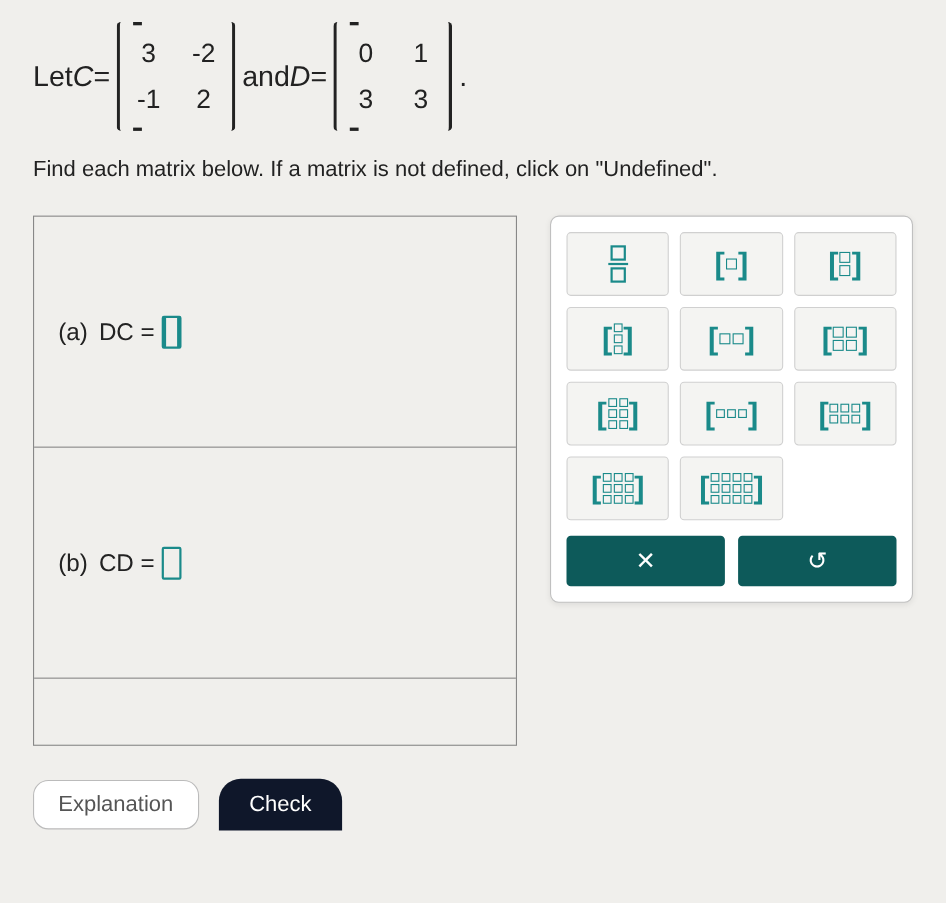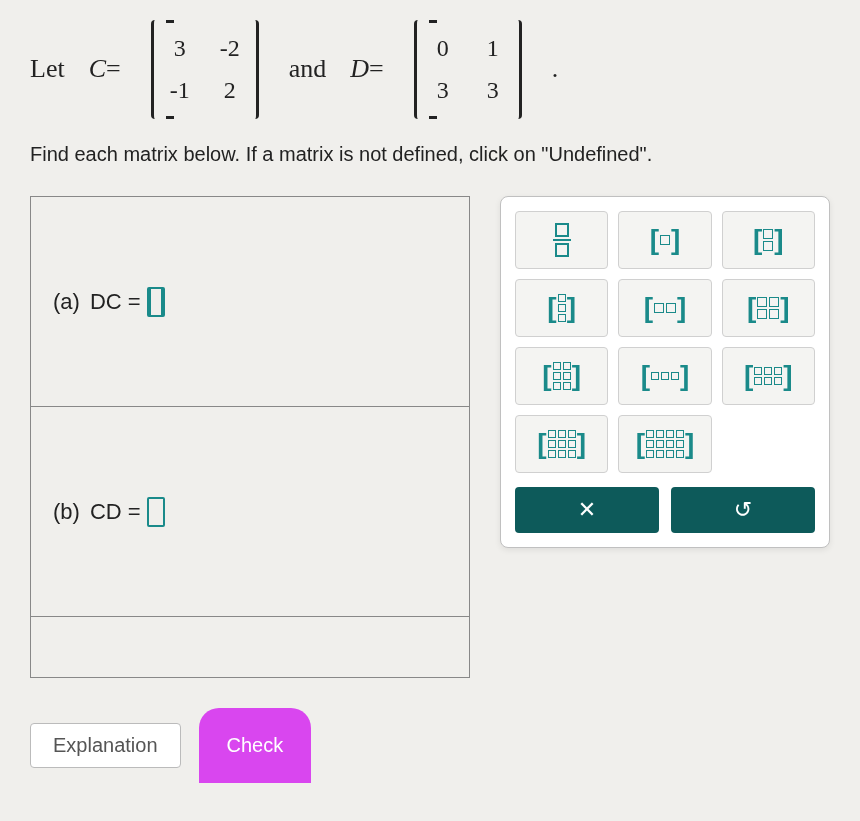--- a/index.html
+++ b/index.html
@@ -6,21 +6,21 @@
 body {
   font-family: Arial, Helvetica, sans-serif;
   background: #f0efec;
   width: 860px;
   height: 821px;
   padding: 20px 30px;
   color: #222;
   overflow: hidden;
 }
 .problem-statement { font-size: 26px; line-height: 1.4; margin-bottom: 10px; }
-.equation-line { display: flex; align-items: center; gap: 24px; flex-wrap: wrap; font-family: Liberation Serif, serif; }
+.equation-line { display: flex; align-items: center; gap: 0; flex-wrap: wrap; }
 .matrix {
   display: inline-block;
   border-left: 3px solid #222;
   border-right: 3px solid #222;
   border-radius: 4px;
   padding: 8px 12px;
   margin: 0 6px;
   position: relative;
 }
 .matrix::before, .matrix::after {
@@ -105,32 +105,32 @@
   align-items: center;
   justify-content: center;
   cursor: pointer;
   font-size: 22px;
 }
 
 .bottom-buttons { display: flex; gap: 18px; margin-top: 30px; align-items: center; }
 .explanation-btn {
   background: #fff;
   border: 1px solid #bbb;
-  border-radius: 4px;
+  border-radius: 14px;
   padding: 10px 22px;
   font-size: 20px;
   color: #555;
   cursor: pointer;
 }
 .check-btn {
-  background: #d946ef;
+  background: #0f172a;
   color: #fff;
   border: none;
   border-radius: 20px 20px 0 0;
-  padding: 26px 28px;
+  padding: 12px 28px;
   font-size: 20px;
   cursor: pointer;
 }
 
 .frac-icon { display: flex; flex-direction: column; align-items: center; gap: 2px; }
 .frac-box { width: 14px; height: 14px; border: 2px solid #1a8a8a; }
 .frac-line { width: 18px; height: 2px; background: #1a8a8a; }
 .mini-matrix { display: flex; align-items: center; gap: 1px; }
 .mini-bracket { font-size: 28px; color: #1a8a8a; font-weight: bold; line-height: 1; }
 .mini-grid { display: grid; gap: 2px; }

